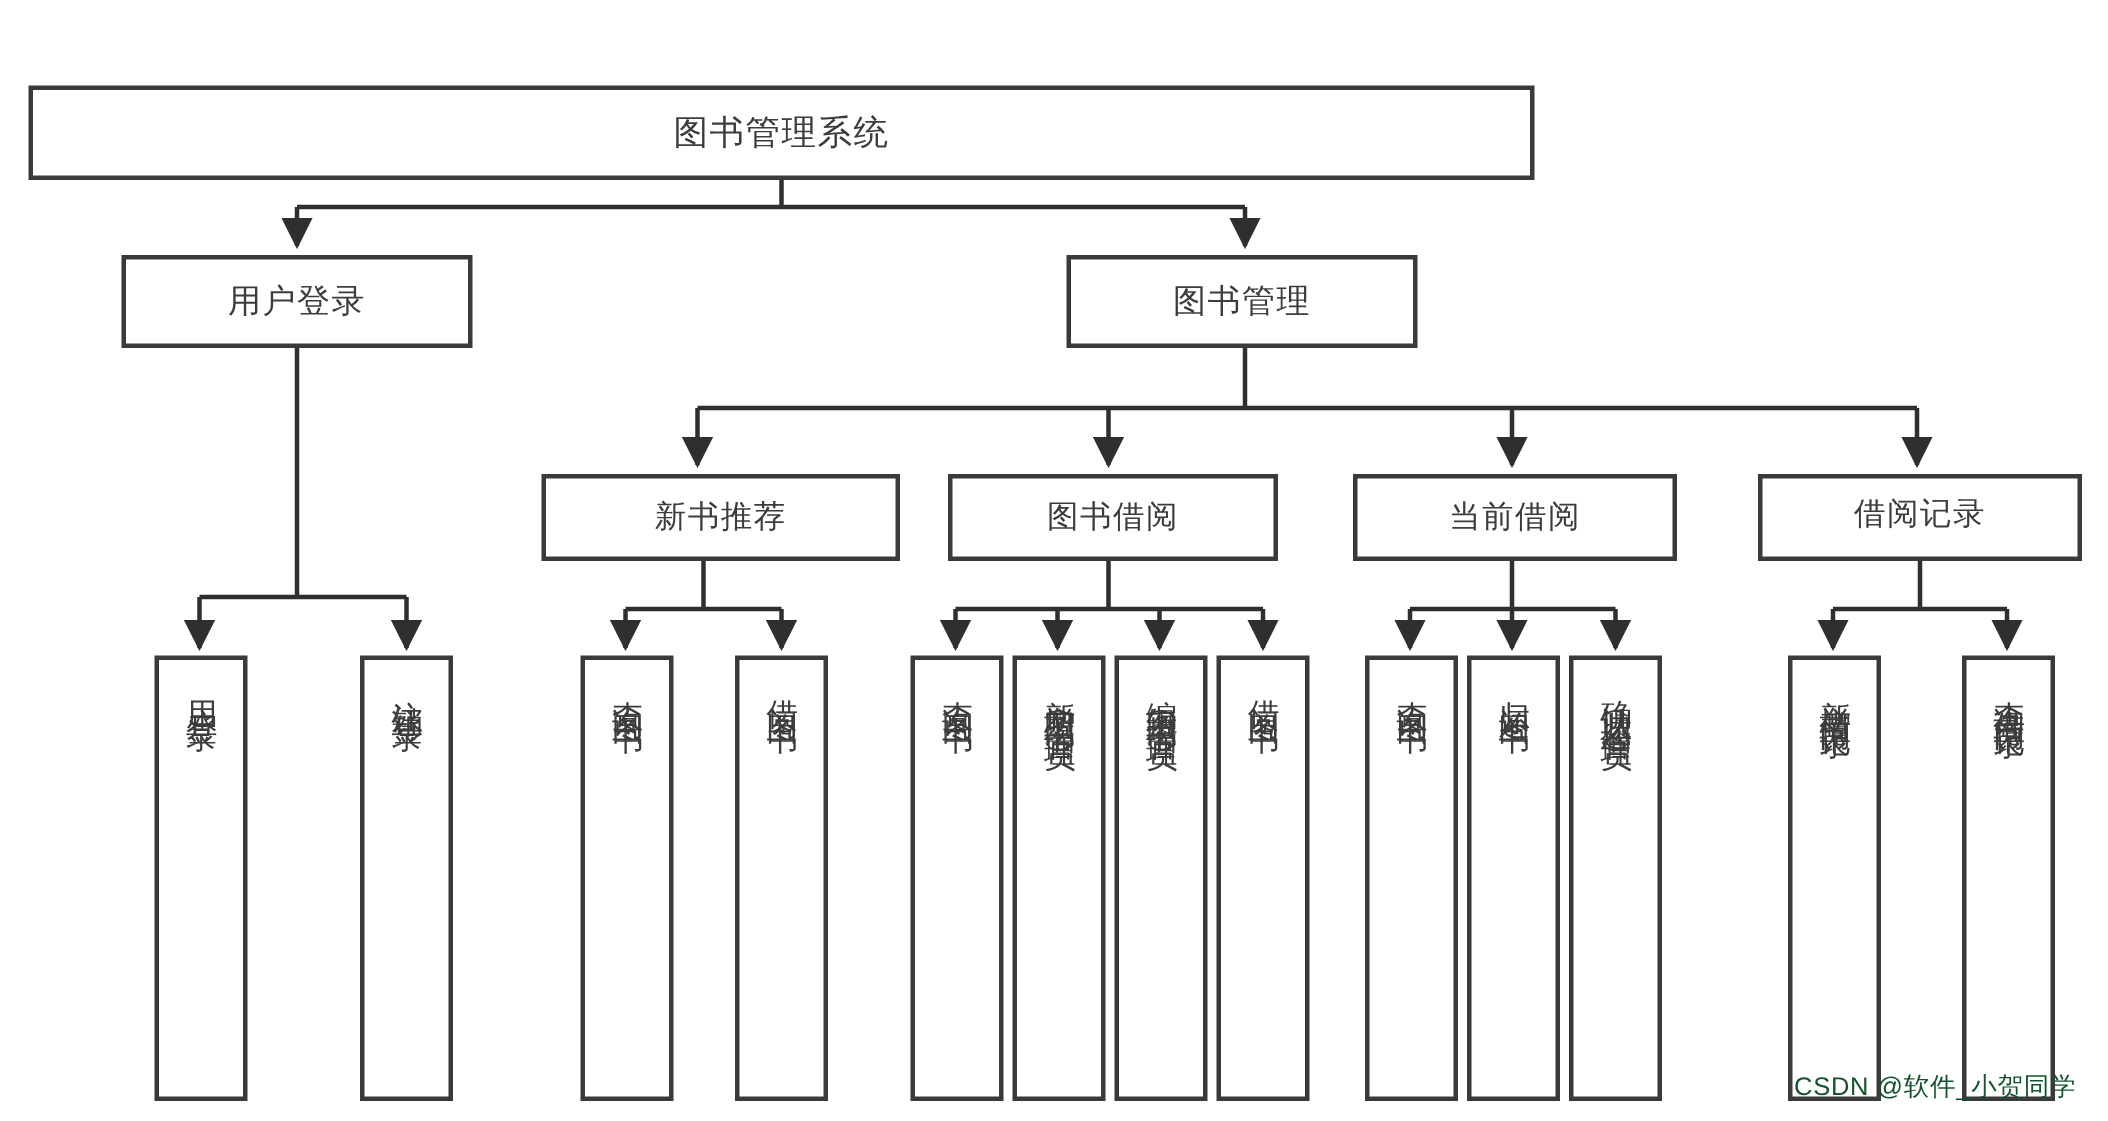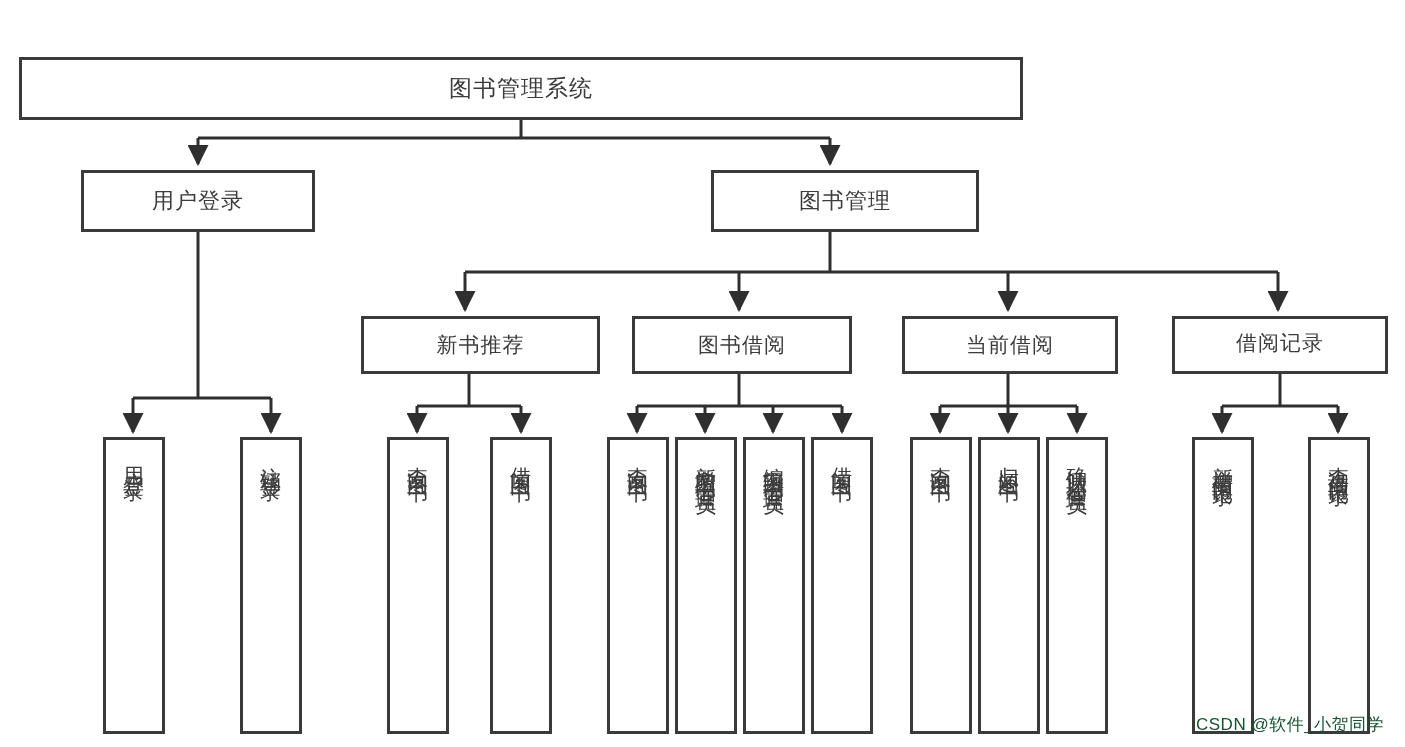--- a/index.html
+++ b/index.html
@@ -126,21 +126,21 @@
     </g>
   </svg>
 
   <div class="node root" style="left:19px; top:13px; width:1004px; height:63px;margin-top:44px;">
     <span class="label">图书管理系统</span>
   </div>
 
   <div class="node lvl2" style="left:81px; top:170px; width:234px; height:62px;">
     <span class="label">用户登录</span>
   </div>
-  <div class="node lvl2" style="left:711px; top:170px; width:268px; height:62px;">
+  <div class="node lvl2" style="left:711px; top:170px; width:234px; height:62px;">
     <span class="label">图书管理</span>
   </div>
 
   <div class="node lvl3" style="left:361px; top:316px; width:239px; height:58px;">
     <span class="label">新书推荐</span>
   </div>
   <div class="node lvl3" style="left:632px; top:316px; width:220px; height:58px;">
     <span class="label">图书借阅</span>
   </div>
   <div class="node lvl3" style="left:902px; top:316px; width:216px; height:58px;">

